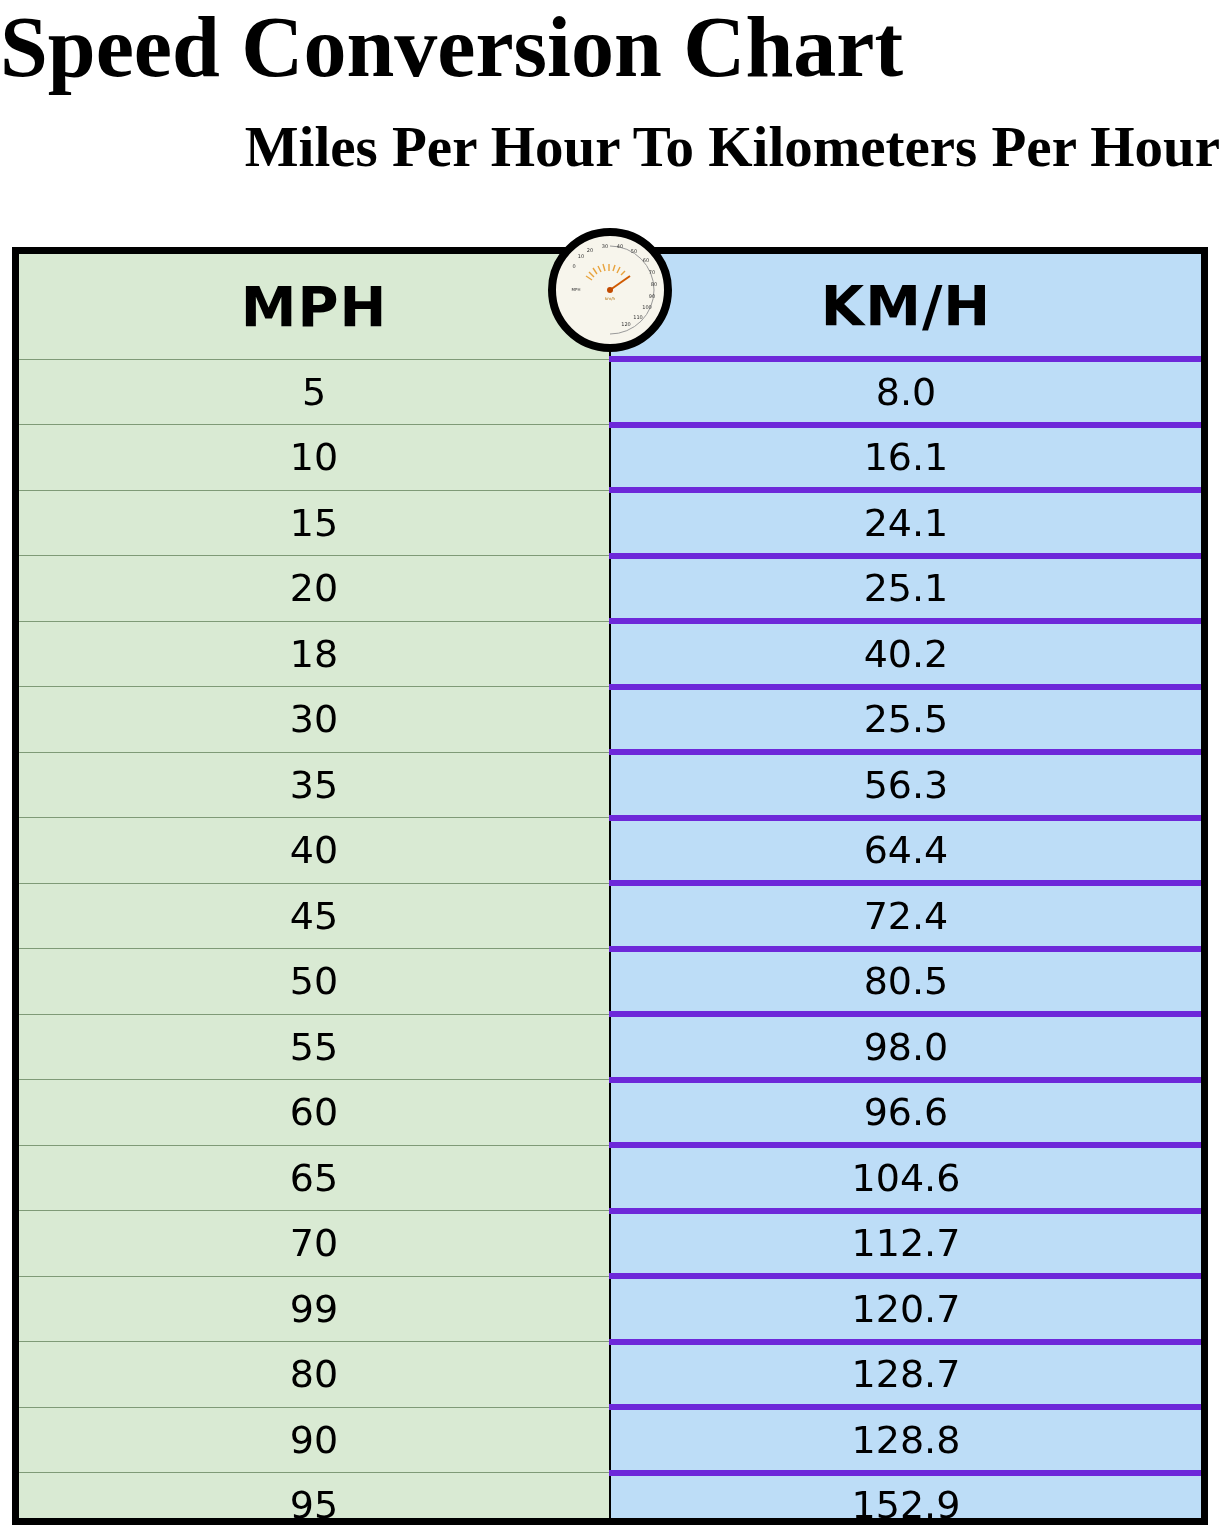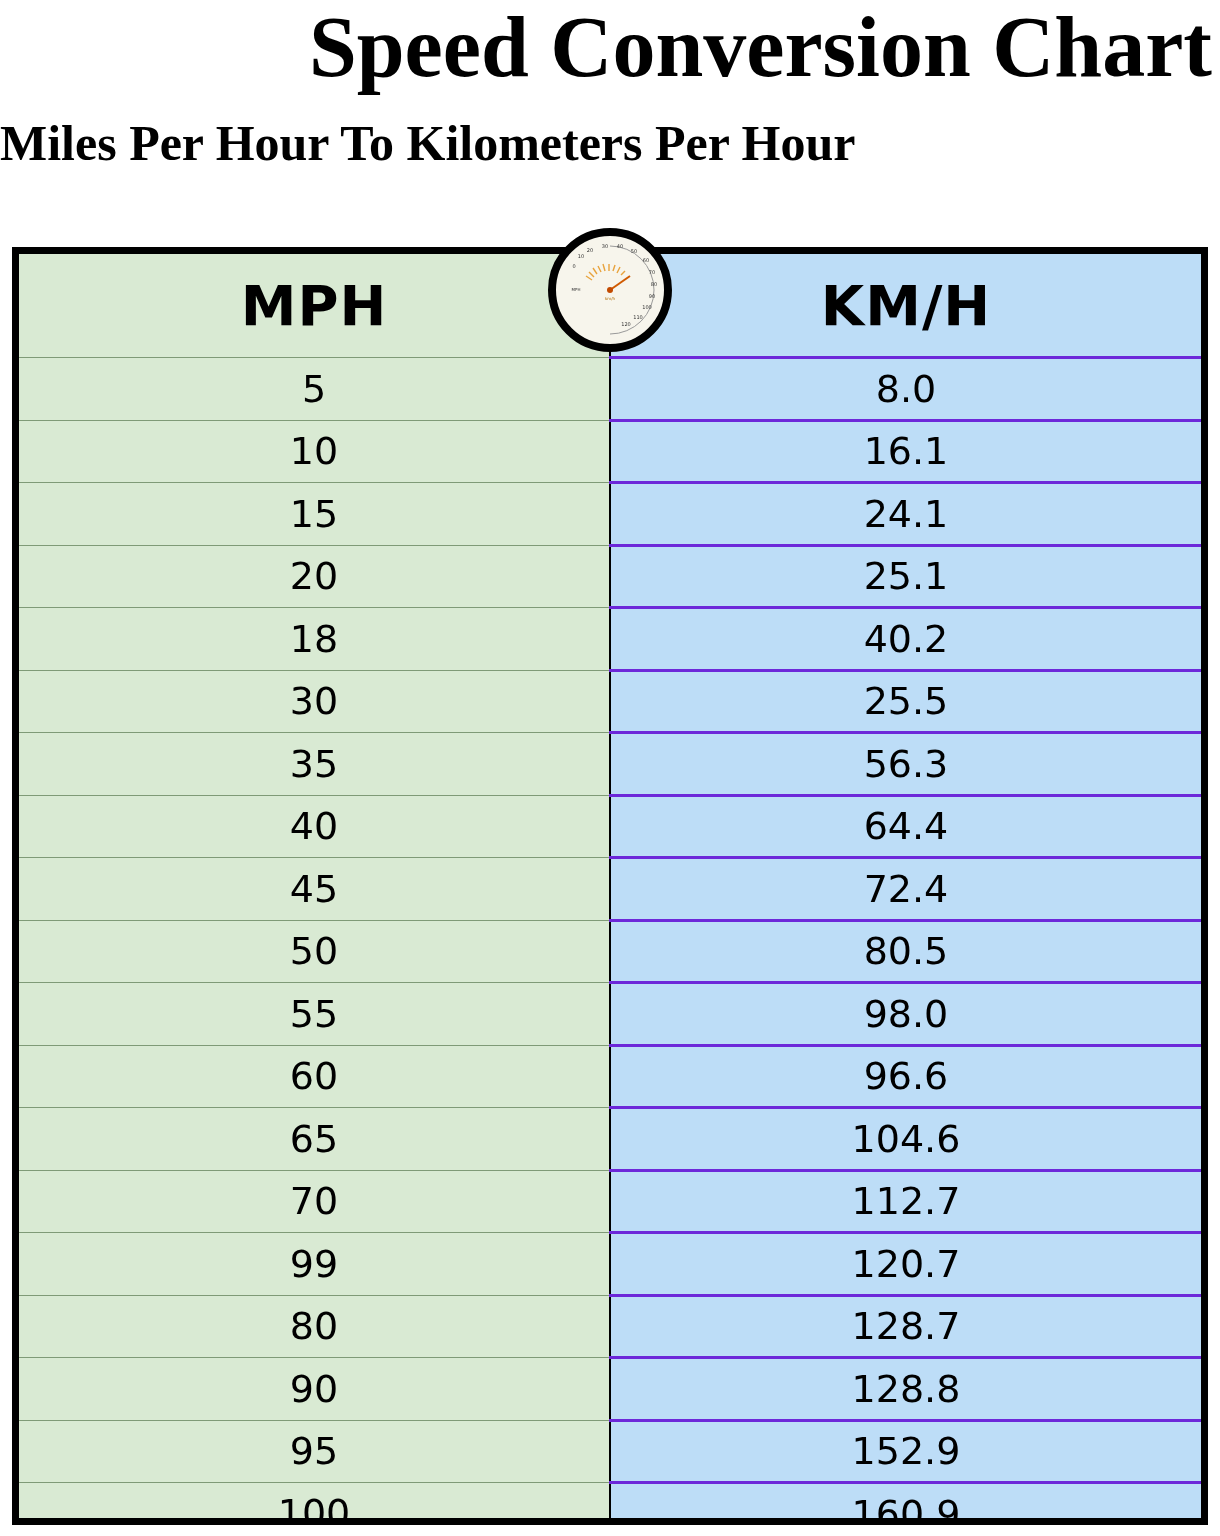--- a/index.html
+++ b/index.html
@@ -20,31 +20,31 @@
     width: 1220px;
     height: 1536px;
     position: relative;
     box-sizing: border-box;
   }
 
   .title {
     font-family: "Liberation Serif", serif;
     font-size: 86px;
     font-weight: 700;
-    text-align: right;
+    text-align: left;
     line-height: 1.05;
-    margin: 2px 8px 0 0;
+    margin: 2px 16px 0 0;
     letter-spacing: 0px;
   }
 
   .subtitle {
     font-family: "Liberation Serif", serif;
-    font-size: 50px;
+    font-size: 57px;
     font-weight: 700;
-    text-align: left;
+    text-align: right;
     margin: 22px 0 0 0;
   }
 
   .table-wrap {
     position: absolute;
     left: 12px;
     top: 245px;
     width: 1196px;
     height: 1278px;
     border: 7px solid #000000;
@@ -79,21 +79,21 @@
 
   .speed-table td {
     height: 59.5px;
     font-family: "DejaVu Sans", sans-serif;
     font-size: 38px;
     font-weight: 400;
     border-top: 1px solid #7f9a77;
   }
 
   .speed-table td.col-kmh {
-    border-top: 3px solid #6d28d9;
+    border-top: 6px solid #6d28d9;
   }
 
   .gauge {
     position: absolute;
     left: 548px;
     top: 226px;
     width: 124px;
     height: 124px;
     border-radius: 50%;
     background: #f7f5ec;

